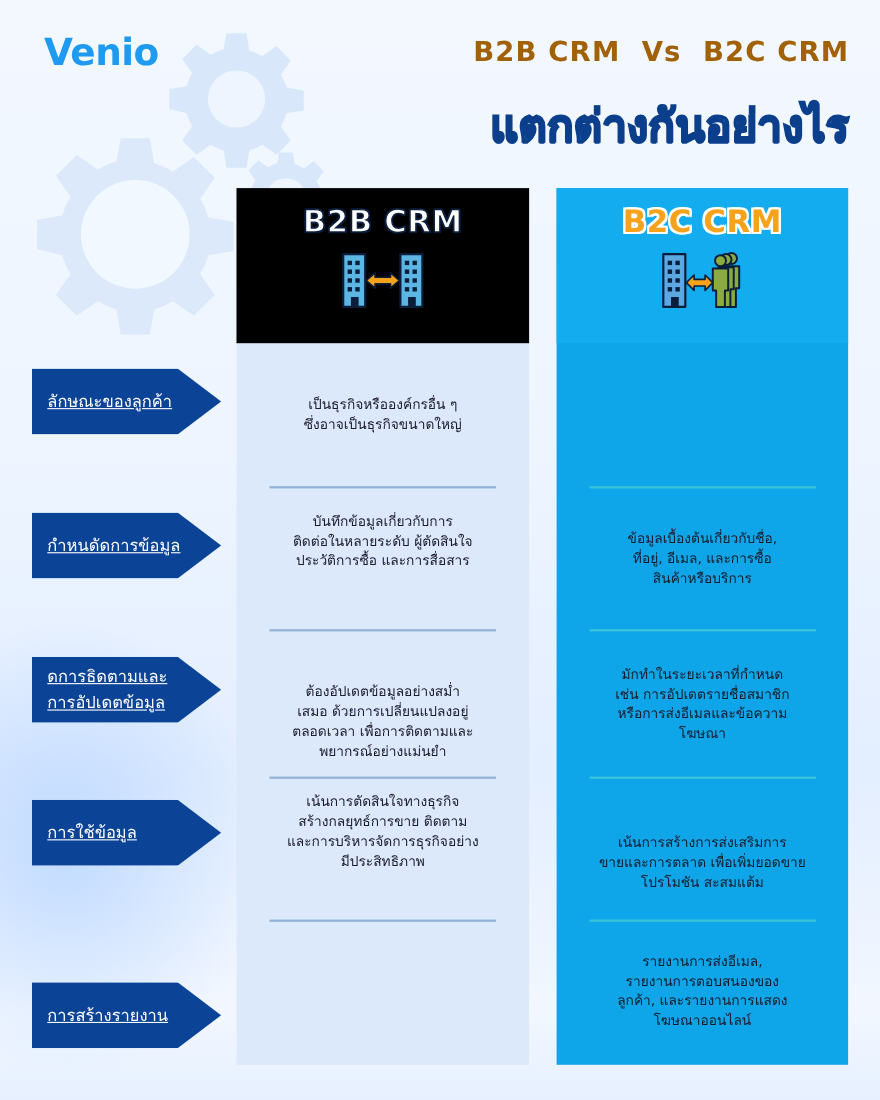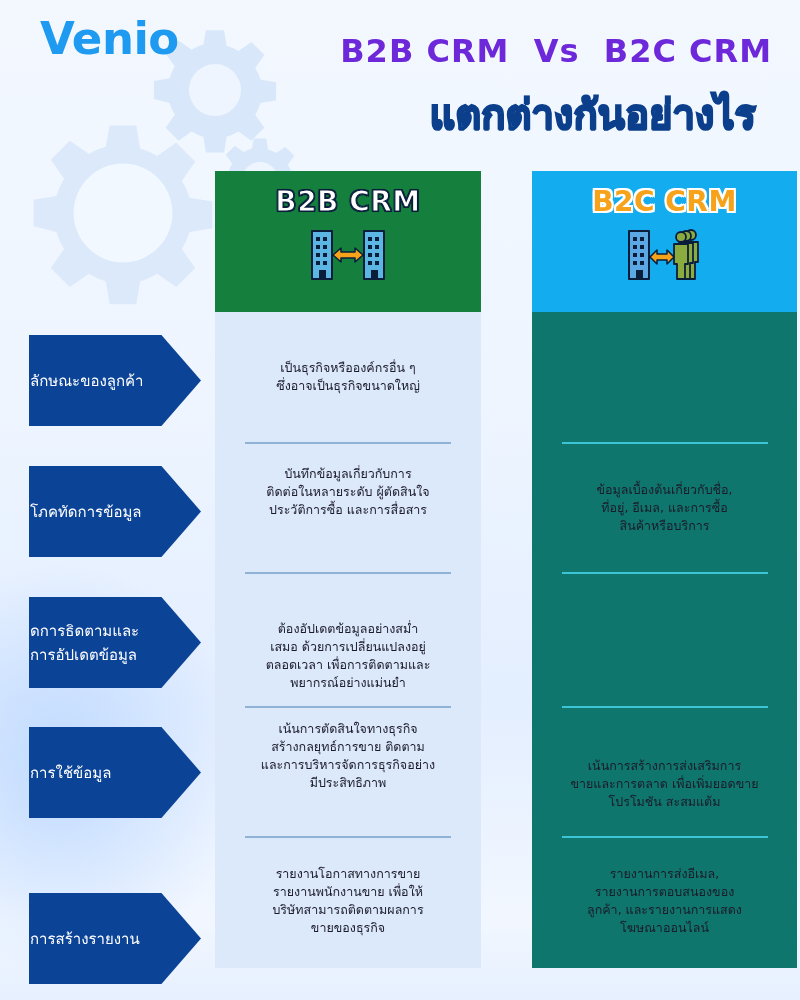--- a/index.html
+++ b/index.html
@@ -9,46 +9,46 @@
     font-family: "DejaVu Sans", "Liberation Sans", sans-serif;
     background: linear-gradient(180deg, #f3f8ff 0%, #eef5ff 40%, #e3eeff 70%, #f2f7ff 92%, #e6f0ff 100%);
   }
   .bg-glow-left {
     position: absolute; left: -120px; top: 560px; width: 360px; height: 420px;
     background: radial-gradient(ellipse at center, rgba(160,200,255,0.55) 0%, rgba(160,200,255,0) 70%);
     pointer-events: none;
   }
   .gear { position: absolute; pointer-events: none; }
   .logo {
-    position: absolute; left: 40px; top: 12px;
-    font-family: "DejaVu Sans", sans-serif; font-weight: bold; font-size: 45px;
+    position: absolute; left: 40px; top: 28px;
+    font-family: "DejaVu Sans", sans-serif; font-weight: bold; font-size: 34px;
     color: #1e9bf0; letter-spacing: -0.5px;
   }
   .title1 {
     position: absolute; right: 28px; top: 32px;
-    font-family: "DejaVu Sans", sans-serif; font-weight: bold; font-size: 32px;
-    color: #6d28d9; letter-spacing: 1px; white-space: pre;
+    font-family: "DejaVu Sans", sans-serif; font-weight: bold; font-size: 25px;
+    color: #a16207; letter-spacing: 1px; white-space: pre;
   }
   .title2 {
-    position: absolute; right: 44px; top: 82px;
+    position: absolute; right: 28px; top: 82px;
     font-family: "DejaVu Sans", sans-serif; font-weight: bold; font-size: 40px;
     color: #2aa3ee;
     -webkit-text-stroke: 2px #0b3f8c;
     text-shadow: 0 2px 0 #0b3f8c;
   }
   .col {
     position: absolute; top: 171px; height: 797px;
   }
   .col-b2b { left: 215px; width: 266px; background: #dce9fb; }
-  .col-b2c { left: 532px; width: 265px; background: #0f766e; }
+  .col-b2c { left: 506px; width: 265px; background: #0ea5e9; }
   .col-head {
     height: 141px; width: 100%; position: relative;
     display: flex; flex-direction: column; align-items: center;
   }
-  .col-b2b .col-head { background: #15803d; }
+  .col-b2b .col-head { background: #000000; }
   .col-b2c .col-head { background: #12acef; }
   .col-head-title {
     margin-top: 14px;
     font-family: "DejaVu Sans", sans-serif; font-weight: bold; font-size: 28px;
     letter-spacing: 0.5px;
   }
   .col-b2b .col-head-title {
     color: #ffffff;
     -webkit-text-stroke: 1.2px #0a1e3c;
     text-shadow: 0 0 2px #0a1e3c, 1px 1px 0 #0a1e3c, -1px -1px 0 #0a1e3c, 1px -1px 0 #0a1e3c, -1px 1px 0 #0a1e3c;
@@ -64,27 +64,28 @@
     text-align: center;
     font-family: "DejaVu Sans", sans-serif; font-size: 12.5px; line-height: 18px;
     color: #1b1b2a; padding: 0 8px; white-space: pre-line;
   }
   .divider {
     position: absolute; left: 30px; width: 206px; height: 2px;
   }
   .col-b2b .divider { background: #8fb2d6; }
   .col-b2c .divider { background: #3cc5d6; }
   .row-label {
-    position: absolute; left: 29px; width: 172px; height: 91px;
+    position: absolute; left: 29px; width: 172px; height: 60px;
     background: #0b4396;
     clip-path: polygon(0 0, 77% 0, 100% 50%, 77% 100%, 0 100%);
     display: flex; align-items: center;
-    padding-left: 1px; padding-right: 30px;
+    padding-left: 14px; padding-right: 30px;
     color: #ffffff; font-family: "DejaVu Sans", sans-serif; font-size: 15px; line-height: 24px;
     white-space: pre-line;
+    text-decoration: underline;
   }
 </style>
 </head>
 <body>
 
 <div class="bg-glow-left"></div>
 
 <svg class="gear" style="left:150px;top:25px" width="130" height="130" viewBox="0 0 100 100">
   <path fill="#d8e8fa" d="M43 4h14l2 12a36 36 0 0 1 9 4l10-7 10 10-7 10a36 36 0 0 1 4 9l12 2v14l-12 2a36 36 0 0 1-4 9l7 10-10 10-10-7a36 36 0 0 1-9 4l-2 12H43l-2-12a36 36 0 0 1-9-4l-10 7-10-10 7-10a36 36 0 0 1-4-9L3 57V43l12-2a36 36 0 0 1 4-9l-7-10 10-10 10 7a36 36 0 0 1 9-4z"></path>
   <circle cx="50" cy="50" r="20" fill="#eef5ff"></circle>
@@ -143,24 +144,20 @@
   <div class="cell" style="top:403px;height:164px">ต้องอัปเดตข้อมูลอย่างสม่ำ
 เสมอ ด้วยการเปลี่ยนแปลงอยู่
 ตลอดเวลา เพื่อการติดตามและ
 พยากรณ์อย่างแม่นยำ</div>
   <div class="divider" style="top:535px"></div>
   <div class="cell" style="top:537px;height:96px">เน้นการตัดสินใจทางธุรกิจ
 สร้างกลยุทธ์การขาย ติดตาม
 และการบริหารจัดการธุรกิจอย่าง
 มีประสิทธิภาพ</div>
   <div class="divider" style="top:665px"></div>
-  <div class="cell" style="top:667px;height:126px">รายงานโอกาสทางการขาย
-รายงานพนักงานขาย เพื่อให้
-บริษัทสามารถติดตามผลการ
-ขายของธุรกิจ</div>
 </div>
 
 <div class="col col-b2c">
   <div class="col-head">
     <div class="col-head-title">B2C CRM</div>
     <svg class="col-head-icon" viewBox="0 0 80 54">
       <g stroke="#0a1e3c" stroke-width="2" stroke-linejoin="round">
         <rect x="4" y="3" width="20" height="48" fill="#5ca8e4"></rect>
       </g>
       <g fill="#0a1e3c">
@@ -183,29 +180,33 @@
         <path d="M49 16 h14 v20 h-3 v15 h-8 v-15 h-3 z"></path>
       </g>
       <path d="M25 29 L32 22 L32 26 L42 26 L42 22 L49 29 L42 36 L42 32 L32 32 L32 36 Z" fill="#f6a21a" stroke="#0a1e3c" stroke-width="1.5" stroke-linejoin="round"></path>
     </svg>
   </div>
   <div class="divider" style="top:271px"></div>
   <div class="cell" style="top:273px;height:128px">ข้อมูลเบื้องต้นเกี่ยวกับชื่อ,
 ที่อยู่, อีเมล, และการซื้อ
 สินค้าหรือบริการ</div>
   <div class="divider" style="top:401px"></div>
+  <div class="cell" style="top:403px;height:132px">มักทำในระยะเวลาที่กำหนด
+เช่น การอัปเดตรายชื่อสมาชิก
+หรือการส่งอีเมลและข้อความ
+โฆษณา</div>
   <div class="divider" style="top:535px"></div>
   <div class="cell" style="top:537px;height:152px">เน้นการสร้างการส่งเสริมการ
 ขายและการตลาด เพื่อเพิ่มยอดขาย
 โปรโมชัน สะสมแต้ม</div>
   <div class="divider" style="top:665px"></div>
   <div class="cell" style="top:667px;height:126px">รายงานการส่งอีเมล,
 รายงานการตอบสนองของ
 ลูกค้า, และรายงานการแสดง
 โฆษณาออนไลน์</div>
 </div>
 
 <div class="row-label" style="top:335px">ลักษณะของลูกค้า</div>
-<div class="row-label" style="top:466px">โภคทัดการข้อมูล</div>
+<div class="row-label" style="top:466px">กำหนดัดการข้อมูล</div>
 <div class="row-label" style="top:597px">ดการธิดตามและ
 การอัปเดตข้อมูล</div>
 <div class="row-label" style="top:727px">การใช้ข้อมูล</div>
 <div class="row-label" style="top:893px">การสร้างรายงาน</div>
 
 </body></html>

